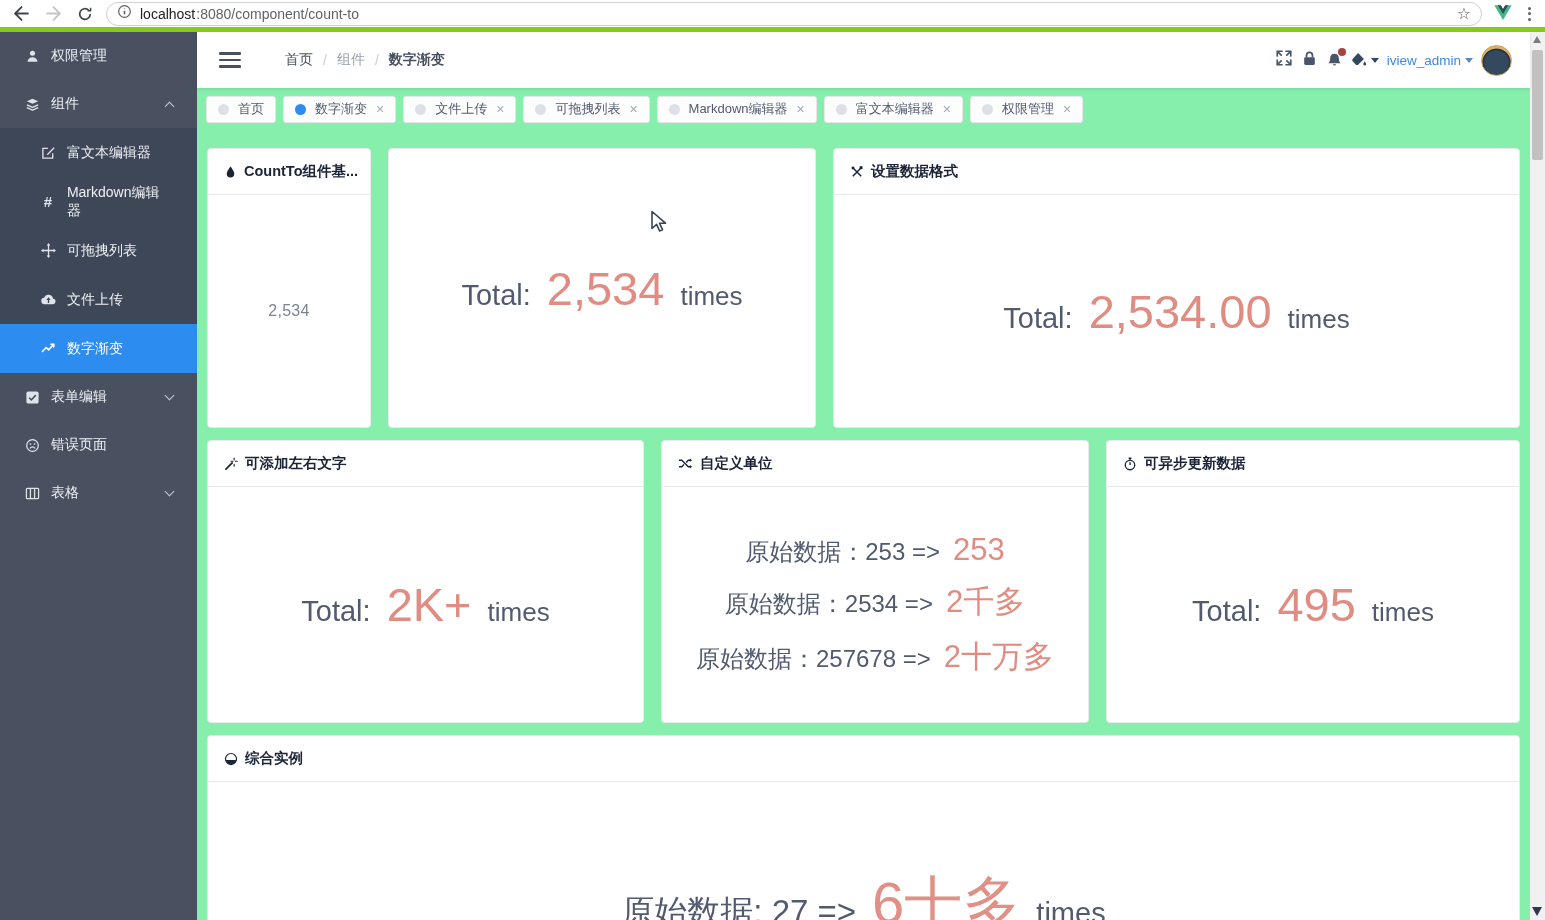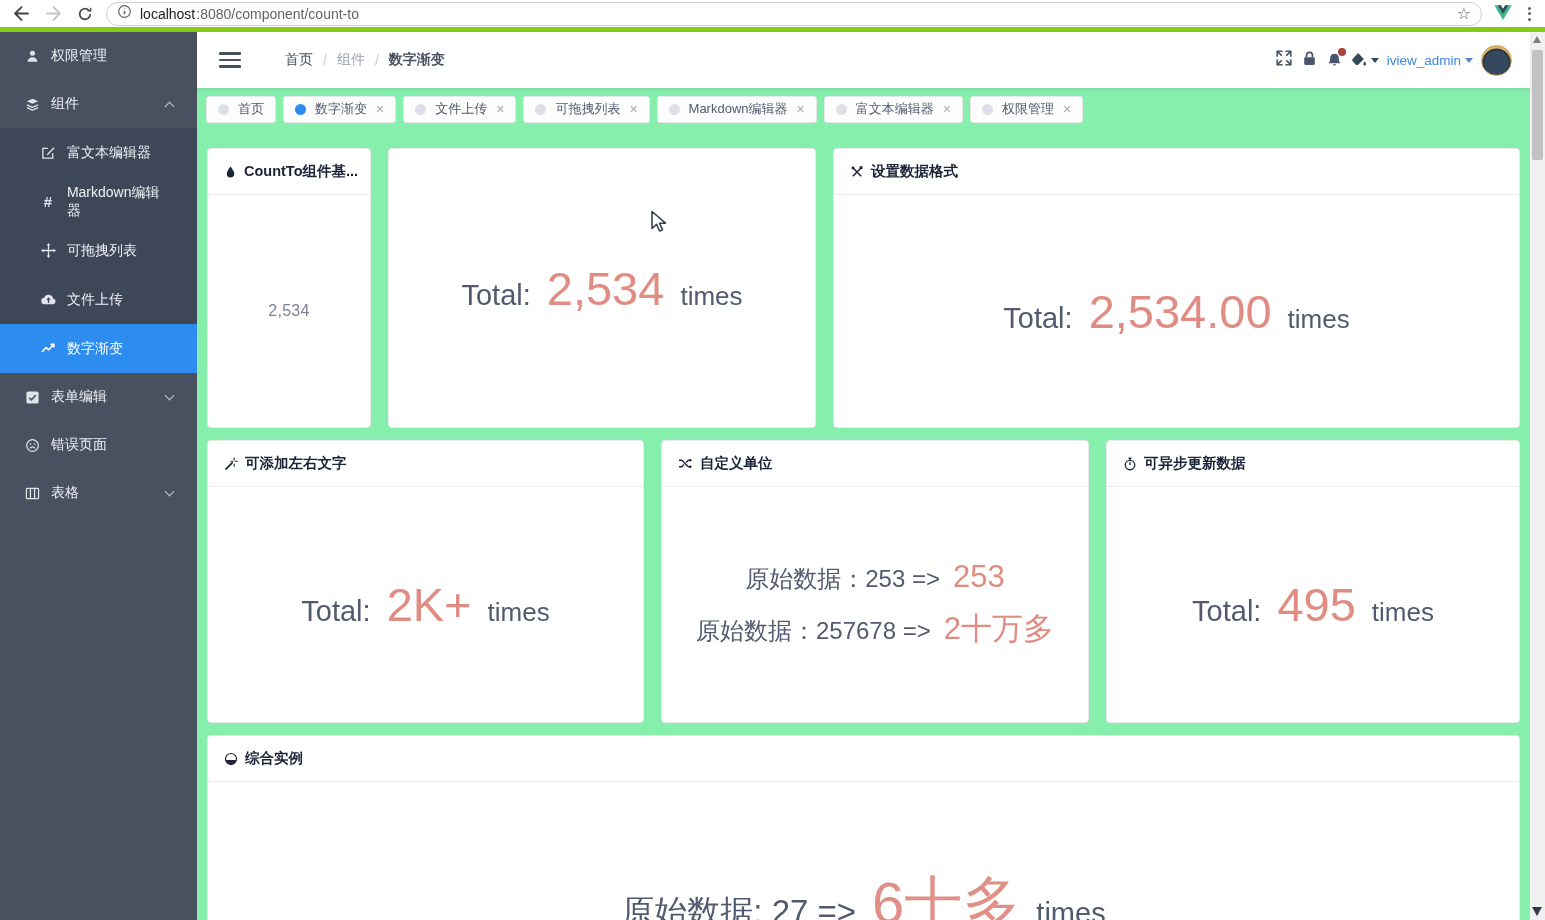--- a/index.html
+++ b/index.html
@@ -404,20 +404,24 @@
               </span>
               <span>自定义单位</span>
             </div>
             <div class="cbody">
               <div class="unit-rows">
                 <div class="unit-row">
                   <span class="lab">原始数据：253 =&gt;</span>
                   <span class="val">253</span>
                 </div>
                 <div class="unit-row">
+                  <span class="lab">原始数据：2534 =&gt;</span>
+                  <span class="val">2千多</span>
+                </div>
+                <div class="unit-row">
                   <span class="lab">原始数据：257678 =&gt;</span>
                   <span class="val">2十万多</span>
                 </div>
               </div>
             </div>
           </div>
 
           <div class="card r2 w4">
             <div class="chead">
               <span class="cicon">

